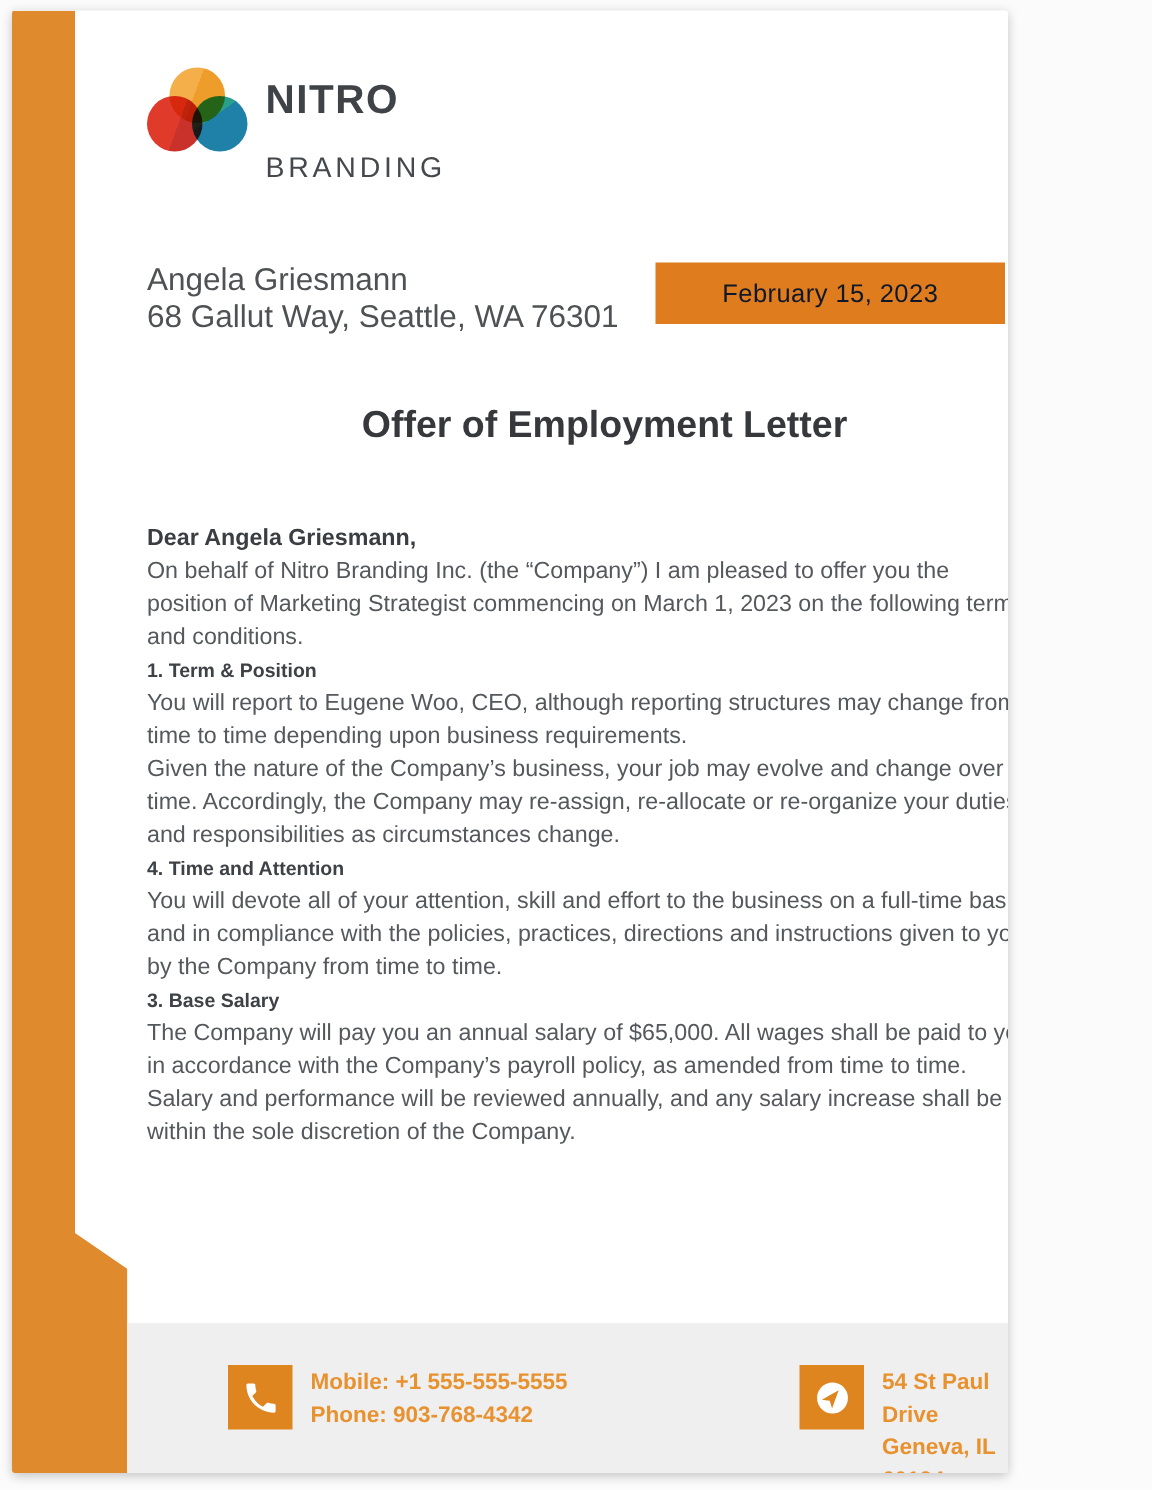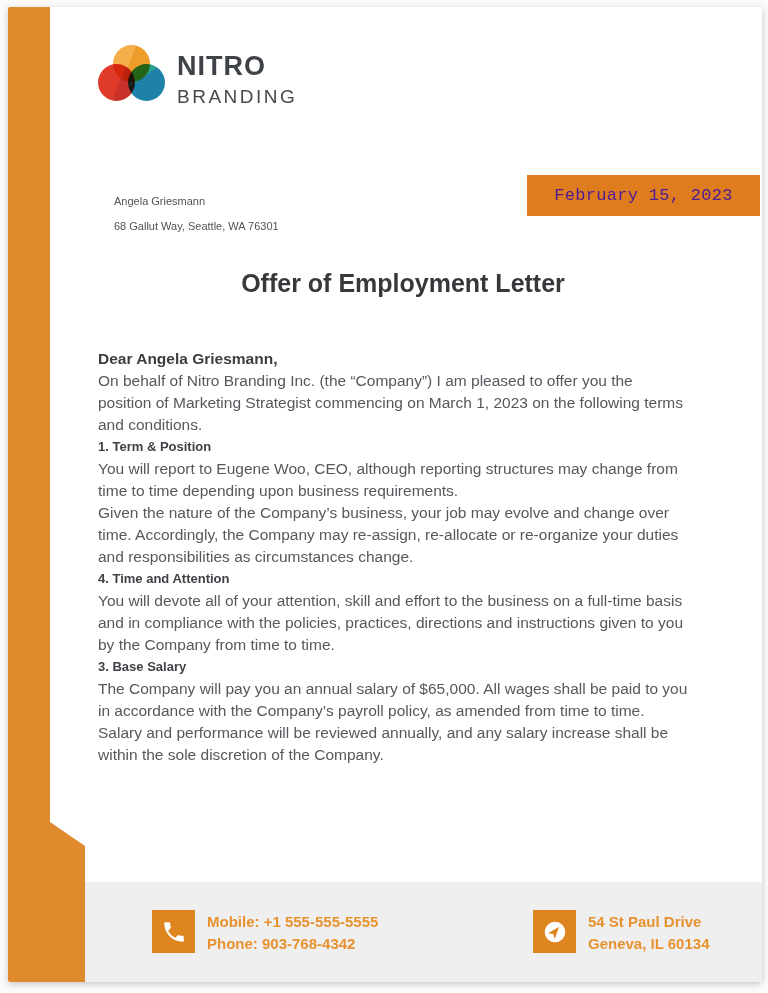--- a/index.html
+++ b/index.html
@@ -1,51 +1,51 @@
 <!DOCTYPE html>
 <html style="--accent-stripe: #e08a2e; --accent-badge: #de7c1e; --accent-icon: #df851f; --footer-text: #e8922f; --footer-bg: #efefef; --text-body: #55585c; --text-heading: #3e4145; --logo-orange: #ee9d2b; --logo-red: #e03a2b; --logo-teal: #27a189;"><head>
 <meta charset="utf-8">
 <style>
   * { margin: 0; padding: 0; box-sizing: border-box; }
   html, body { width: 768px; height: 993px; background: #fbfbfb; font-family: "Liberation Sans", sans-serif; }
   .stage { position: relative; width: 768px; height: 993px; overflow: hidden; }
 
   .page {
-    position: absolute; left: 8px; top: 7px; width: 754px; height: 975px;
+    position: absolute; left: 8px; top: 7px; width: 664px; height: 975px;
     background: #ffffff; box-shadow: 0 2px 7px rgba(0,0,0,0.22);
     border-radius: 2px; overflow: hidden;
   }
 
   
   .stripe {
     position: absolute; left: 0; top: 0; width: 77px; height: 100%;
     background: var(--accent-stripe, #e08a2e);
     clip-path: polygon(0 0, 42px 0, 42px 815px, 77px 839px, 77px 100%, 0 100%);
   }
 
   
   .logo { position: absolute; left: 90px; top: 38px; display: flex; align-items: flex-start; }
   .logo-circles { position: relative; width: 67px; height: 58px; isolation: isolate; }
   .logo-circles .c { position: absolute; width: 37px; height: 37px; border-radius: 50%; mix-blend-mode: multiply; }
   .c-top  { left: 15px; top: 0;  background: linear-gradient(110deg, #f4af4b 46%, var(--logo-orange, #ee9d2b) 46%); }
   .c-left { left: 0;  top: 19px; background: linear-gradient(110deg, var(--logo-red, #e03a2b) 55%, #c9322a 55%); }
   .c-right{ left: 30px; top: 19px; background: linear-gradient(145deg, var(--logo-teal, #27a189) 38%, #1f80a8 38%); }
   .logo-text { margin-left: 12px; padding-top: 6px; }
   .brand-top { font-size: 27px; font-weight: 700; letter-spacing: 1px; color: #3f4347; line-height: 30px; }
-  .brand-sub { font-size: 19px; font-weight: 400; letter-spacing: 2.5px; color: #45494d; line-height: 24px; margin-top: 4px; }
+  .brand-sub { font-size: 19px; font-weight: 400; letter-spacing: 2.5px; color: #45494d; line-height: 24px; margin-top: 20px; }
 
   
-  .recipient { position: absolute; left: 90px; top: 182px; font-size: 11px; line-height: 25px; color: #4f5255; margin-left: 16px; }
+  .recipient { position: absolute; left: 90px; top: 167px; font-size: 21px; line-height: 25px; color: #4f5255; }
 
   
   .date-badge {
     position: absolute; right: 2px; top: 168px; width: 233px; height: 41px;
-    background: var(--accent-badge, #de7c1e); color: #4c1d95;
+    background: var(--accent-badge, #de7c1e); color: #0f172a;
     display: flex; align-items: center; justify-content: center;
-    font-size: 17px; letter-spacing: 0.3px; font-family: Liberation Mono, monospace;
+    font-size: 17px; letter-spacing: 0.3px;
   }
 
   
   .title {
     position: absolute; left: 90px; width: 610px; top: 261px;
     text-align: center; font-size: 25px; font-weight: 700; color: #36383c; line-height: 30px;
   }
 
   
   .letter-body { position: absolute; left: 90px; width: 590px; top: 341px; color: var(--text-body, #55585c); font-size: 15.5px; line-height: 22px; }

